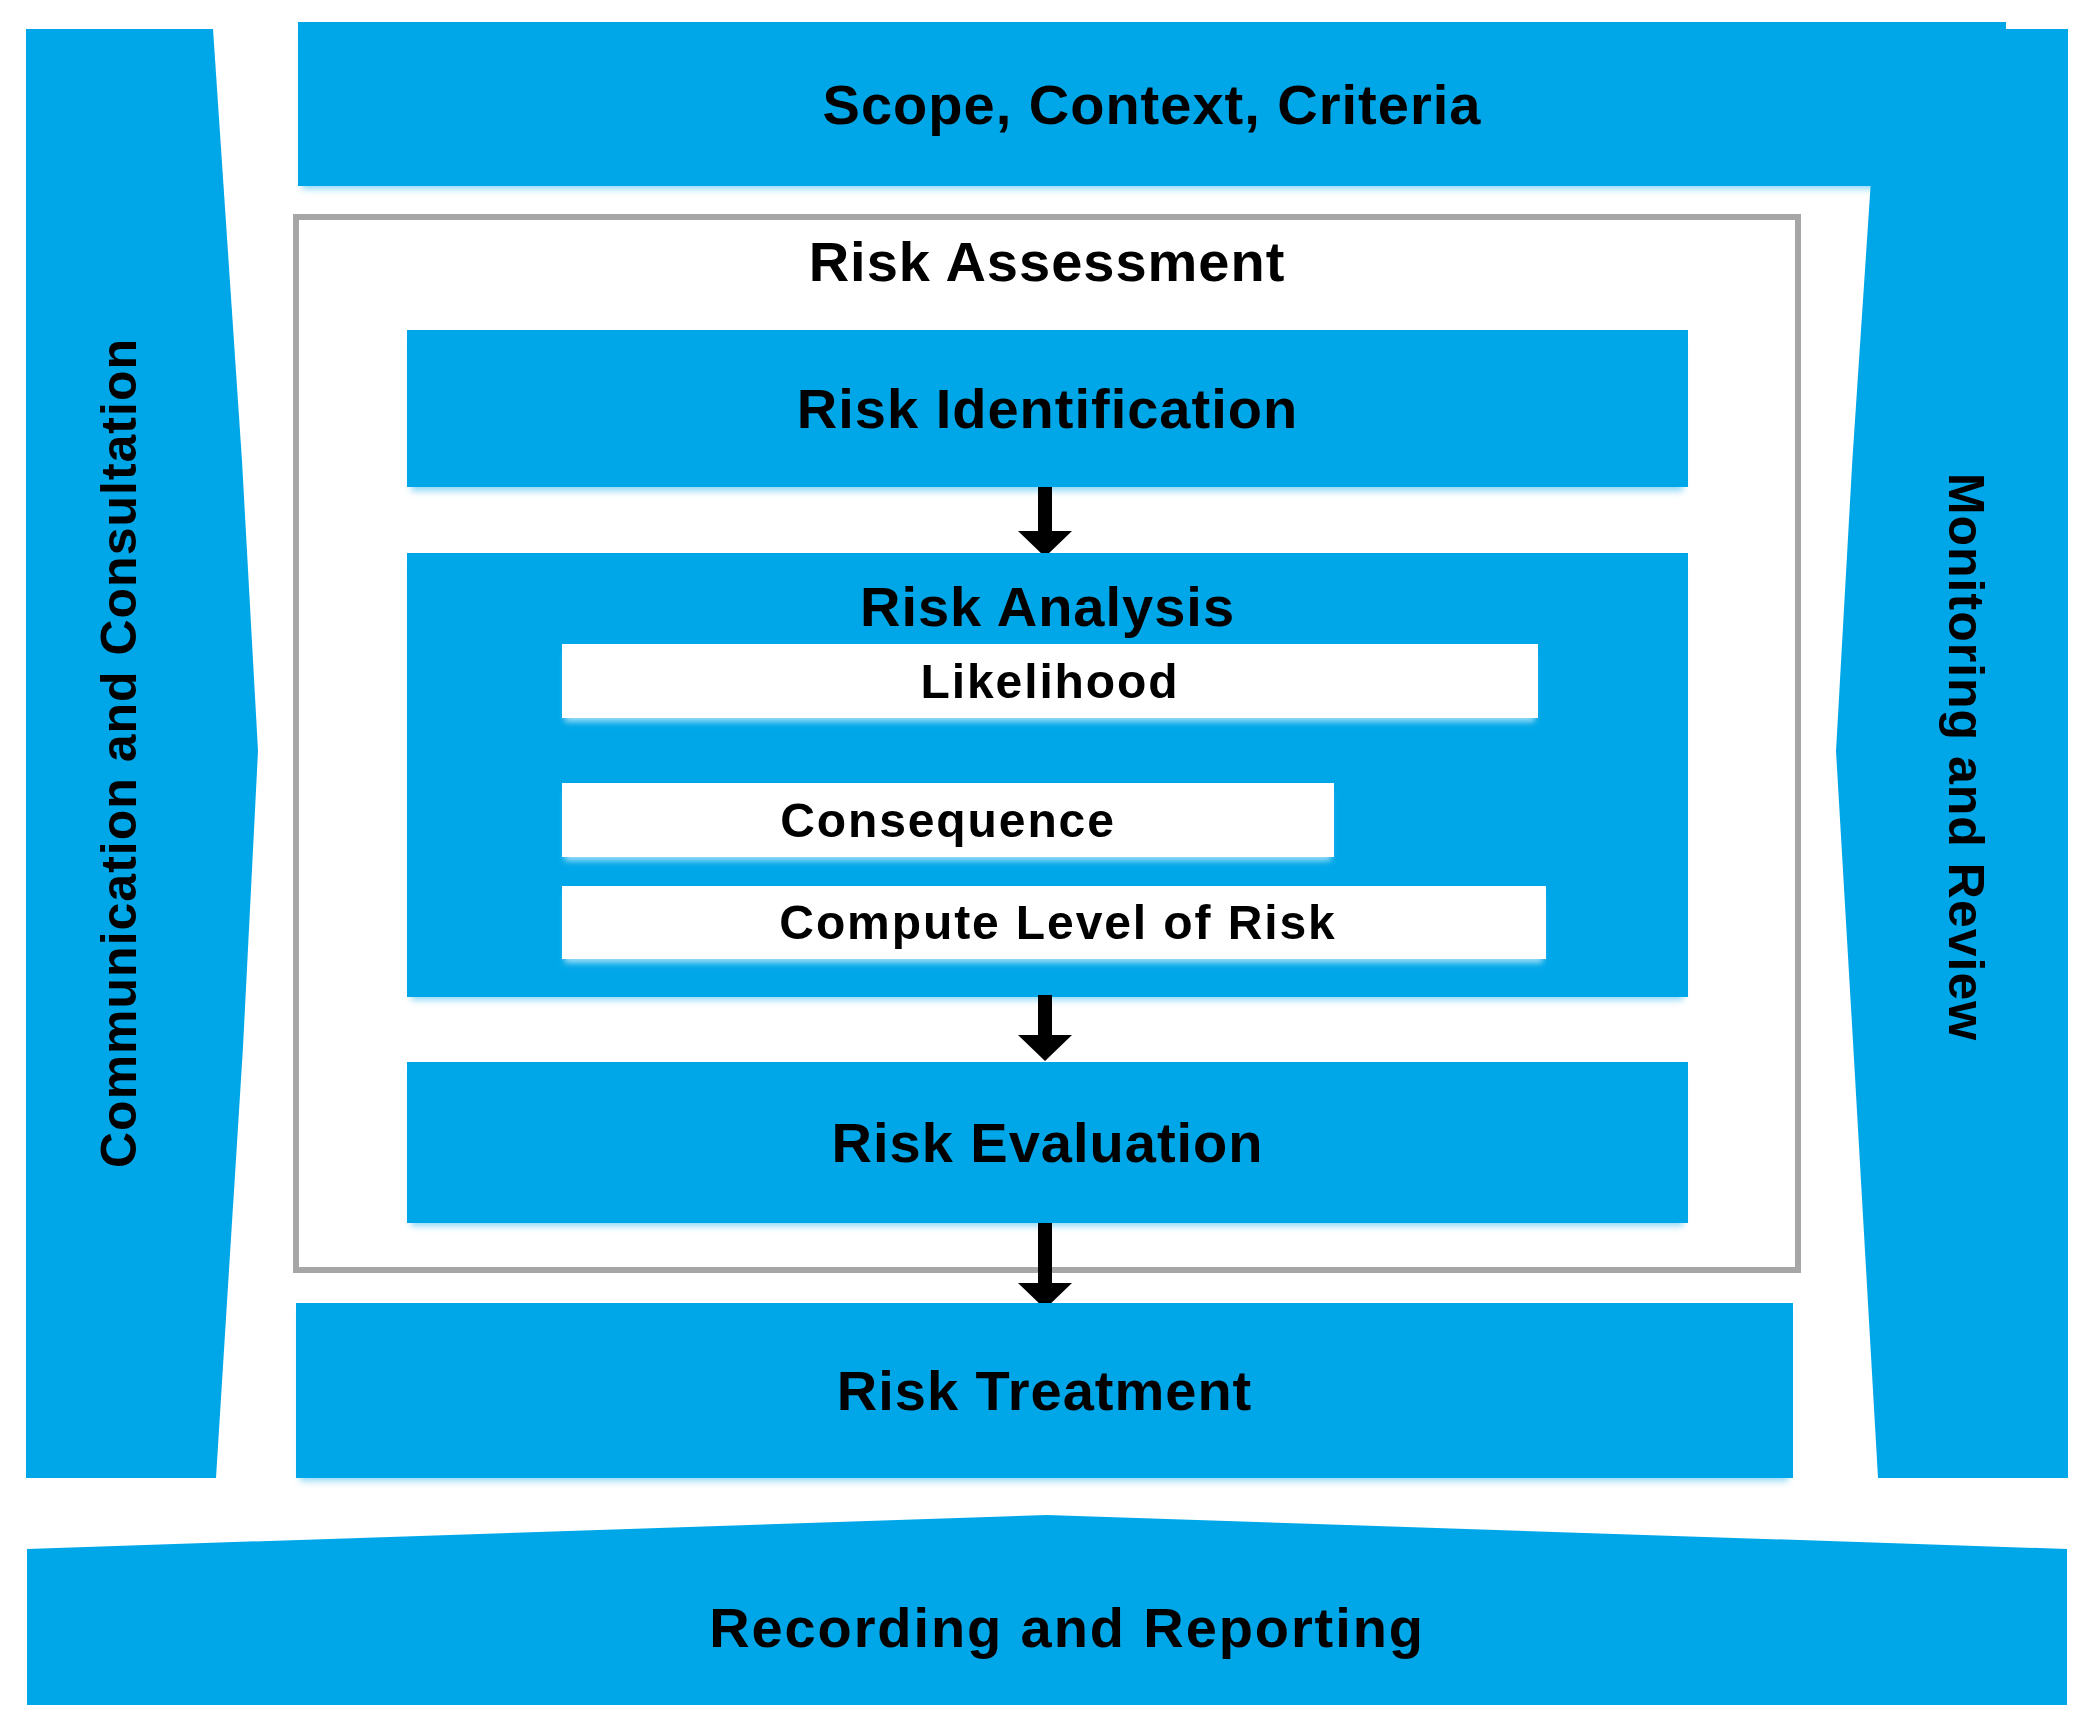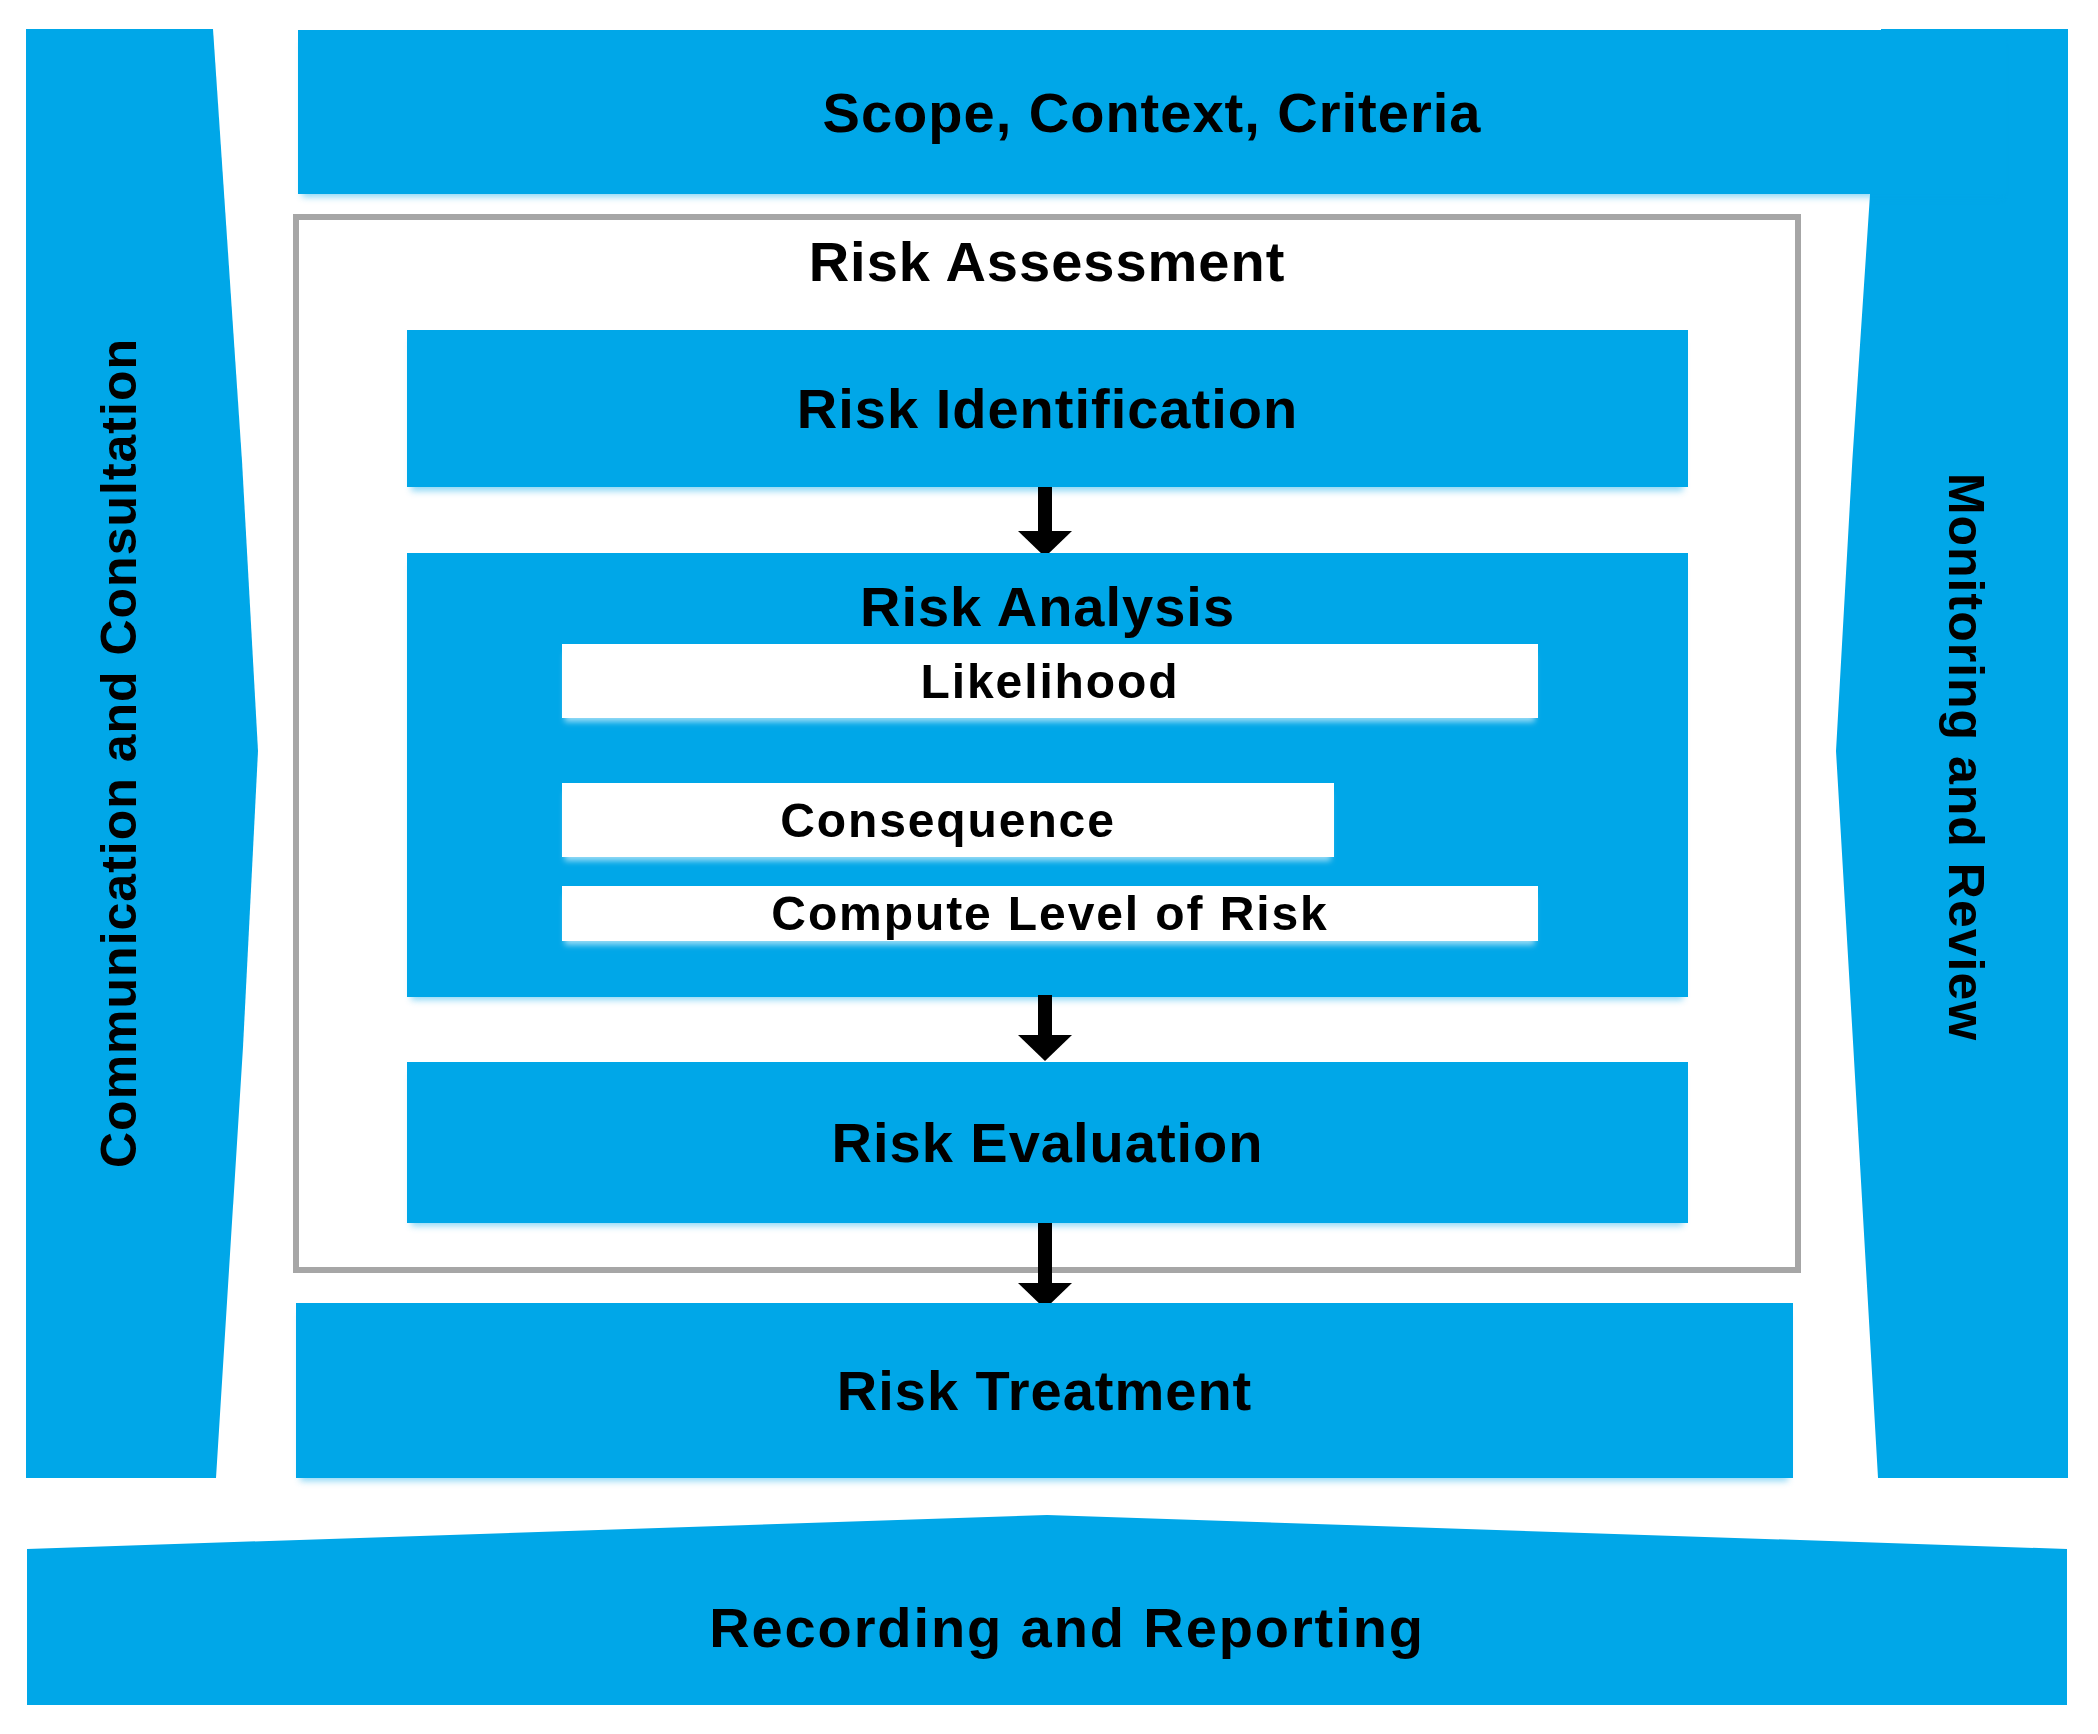--- a/index.html
+++ b/index.html
@@ -79,21 +79,21 @@
 <body>
 
 <div id="canvas">
 
   <div id="left-band" class="abs band"></div>
   <div class="abs vlabel ccw" style="left:119px;top:753px;">Communication and Consultation</div>
 
   <div id="right-band" class="abs band"></div>
   <div class="abs vlabel cw" style="left:1966px;top:757px;">Monitoring and Review</div>
 
-  <div class="abs blue-box" style="left:298px;top:30px;width:1708px;height:164px;">
+  <div class="abs blue-box" style="left:298px;top:22px;width:1708px;height:164px;">
     <span>Scope, Context, Criteria</span>
   </div>
 
   <div class="abs assessment-frame" style="left:293px;top:214px;width:1508px;height:1059px;"></div>
   <div class="abs blue-box" style="left:407px;top:330px;width:1281px;height:157px;">
     <span>Risk Identification</span>
   </div>
 
   <div class="abs big-label" style="left:293px;top:233px;width:1508px;height:56px;">Risk Assessment</div>
 
@@ -104,21 +104,21 @@
 
   <div class="abs blue-box" style="left:407px;top:553px;width:1281px;height:444px;"></div>
   <div class="abs big-label" style="left:407px;top:576px;width:1281px;height:60px;">Risk Analysis</div>
 
   <div class="abs white-box" style="left:562px;top:644px;width:976px;height:74px;">
     <span>Likelihood</span>
   </div>
   <div class="abs white-box" style="left:562px;top:783px;width:772px;height:74px;">
     <span>Consequence</span>
   </div>
-  <div class="abs white-box" style="left:562px;top:886px;width:976px;height:55px;">
+  <div class="abs white-box" style="left:562px;top:886px;width:976px;height:73px;padding-left:8px;">
     <span>Compute Level of Risk</span>
   </div>
 
   <div class="abs arrow" style="left:1018px;top:995px;">
     <div class="stem" style="height:40px;"></div>
     <div class="head"></div>
   </div>
 
   <div class="abs blue-box" style="left:407px;top:1062px;width:1281px;height:161px;text-align:right;">
     <span>Risk Evaluation</span>

